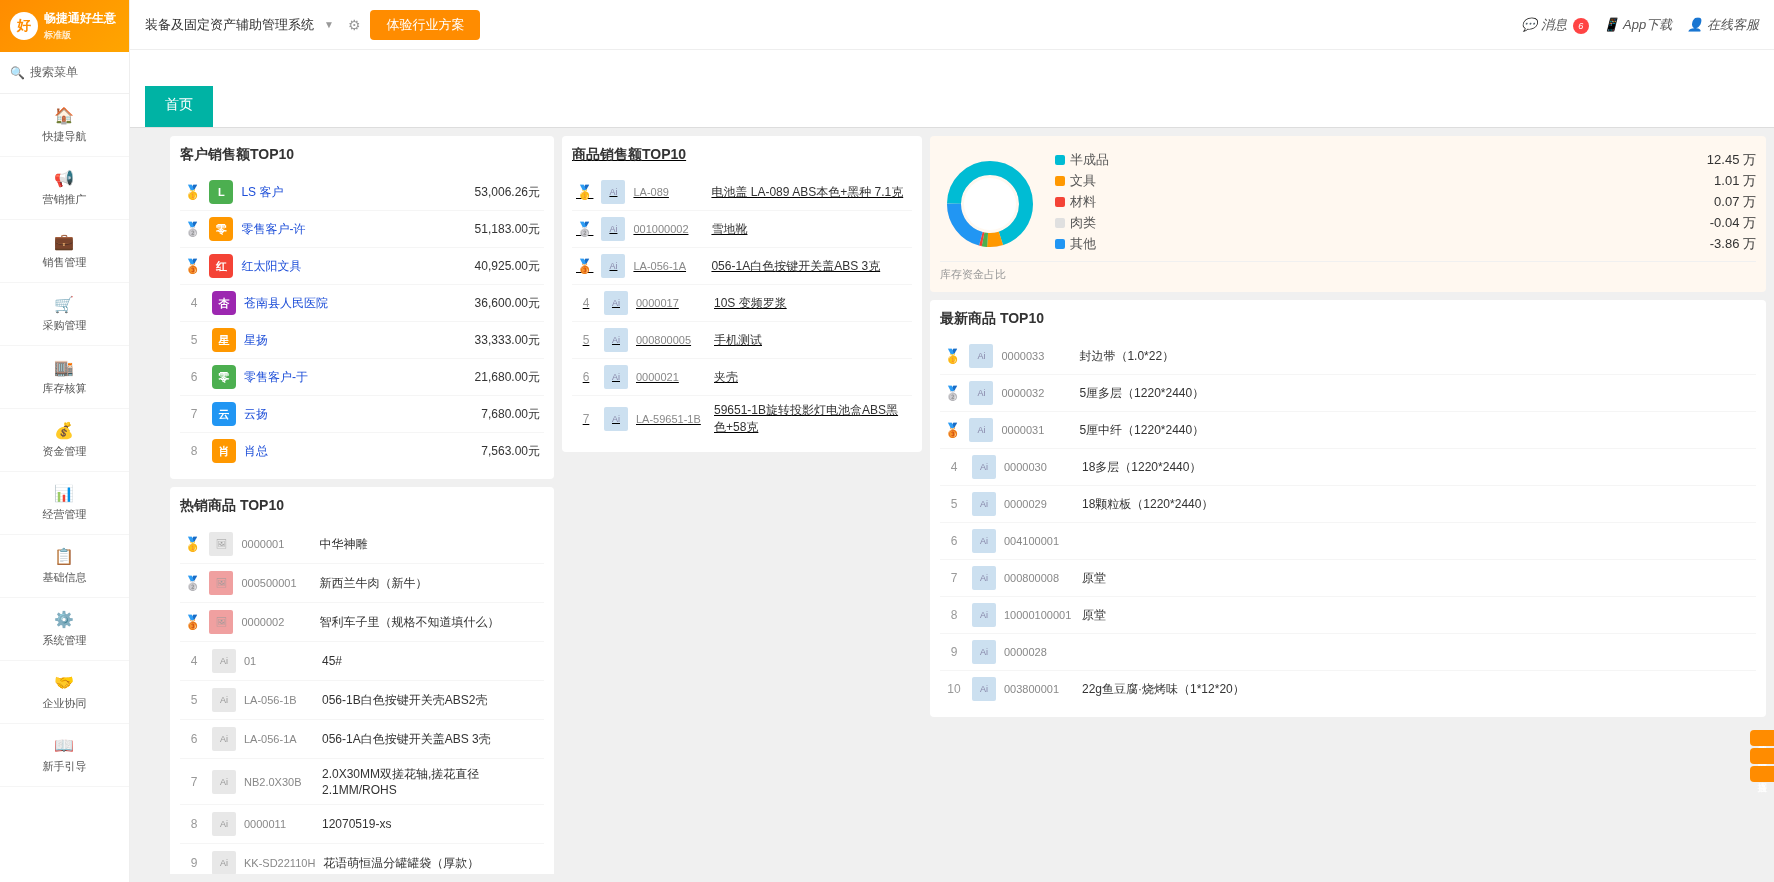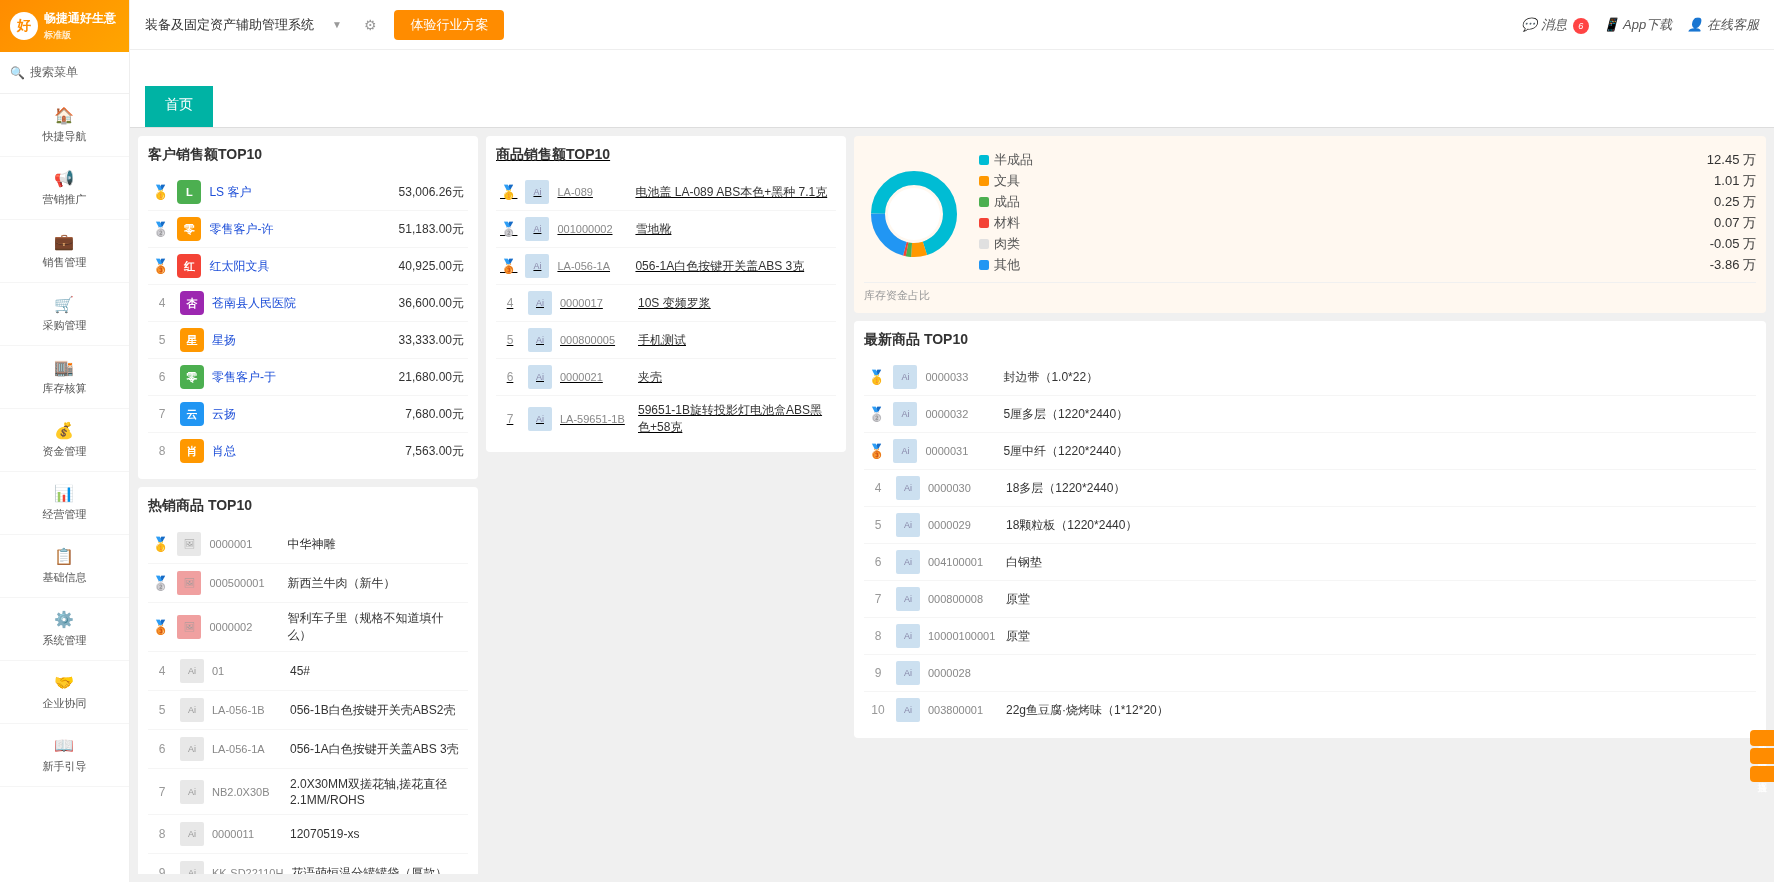--- a/index.html
+++ b/index.html
@@ -73,21 +73,21 @@
       flex-direction: column;
       overflow: hidden;
     }
     .top-bar {
       background: #fff;
       height: 50px;
       display: flex;
       align-items: center;
       padding: 0 15px;
       border-bottom: 1px solid #eee;
-      gap: 18px;
+      gap: 10px;
     }
     .top-bar-title {
       font-size: 13px;
       color: #333;
       display: flex; align-items: center; gap: 5px;
     }
     .top-bar-dropdown { color: #999; font-size: 10px; cursor: pointer; }
     .top-bar-gear { color: #999; cursor: pointer; font-size: 14px; margin-left: 4px; }
     .top-bar-btn {
       background: #ff8c00;
@@ -140,26 +140,27 @@
       flex: 1;
       display: flex;
       overflow: hidden;
       background: #f0f0f0;
       gap: 8px;
       padding: 8px;
     }
 
     
     .middle-left {
-      width: 340px;
+      width: 384px;
       flex-shrink: 0;
       display: flex;
       flex-direction: column;
       gap: 8px;
       overflow-y: auto;
+      margin-left: 32px;
     }
 
     
     .middle-right {
       width: 360px;
       flex-shrink: 0;
       display: flex;
       flex-direction: column;
       gap: 8px;
       overflow-y: auto;
@@ -603,33 +604,28 @@
                 <div class="legend-dot" style="background:#00BCD4"></div>
     <span class="legend-label">半成品</span>
     <span class="legend-value">12.45 万</span>
               </div>
               <div class="legend-item">
                 <div class="legend-dot" style="background:#FF9800"></div>
     <span class="legend-label">文具</span>
     <span class="legend-value">1.01 万</span>
               </div>
               <div class="legend-item">
-                <div class="legend-dot" style="background:#4CAF50"></div>
-    <span class="legend-label">成品</span>
-    <span class="legend-value">0.25 万</span>
-              </div>
-              <div class="legend-item">
                 <div class="legend-dot" style="background:#F44336"></div>
     <span class="legend-label">材料</span>
     <span class="legend-value">0.07 万</span>
               </div>
               <div class="legend-item">
                 <div class="legend-dot" style="background:#E0E0E0"></div>
     <span class="legend-label">肉类</span>
-    <span class="legend-value">-0.05 万</span>
+    <span class="legend-value">-0.04 万</span>
               </div>
               <div class="legend-item">
                 <div class="legend-dot" style="background:#2196F3"></div>
     <span class="legend-label">其他</span>
     <span class="legend-value">-3.86 万</span>
               </div>
             </div>
         </div>
         <div class="inventory-footer">库存资金占比</div>
       </div>
@@ -666,21 +662,20 @@
             <div class="newest-product-item">
               <span class="rank-num">5</span>
     <div class="product-img" style="background:#cce0f0;color:#88a;font-size:9px;">Ai</div>
     <span class="product-code">0000029</span>
     <span class="product-name">18颗粒板（1220*2440）</span>
             </div>
             <div class="newest-product-item">
               <span class="rank-num">6</span>
     <div class="product-img" style="background:#cce0f0;color:#88a;font-size:9px;">Ai</div>
     <span class="product-code">004100001</span>
-    <span class="product-name">白钢垫</span>
             </div>
             <div class="newest-product-item">
               <span class="rank-num">7</span>
     <div class="product-img" style="background:#cce0f0;color:#88a;font-size:9px;">Ai</div>
     <span class="product-code">000800008</span>
     <span class="product-name">原堂</span>
             </div>
             <div class="newest-product-item">
               <span class="rank-num">8</span>
     <div class="product-img" style="background:#cce0f0;color:#88a;font-size:9px;">Ai</div>

